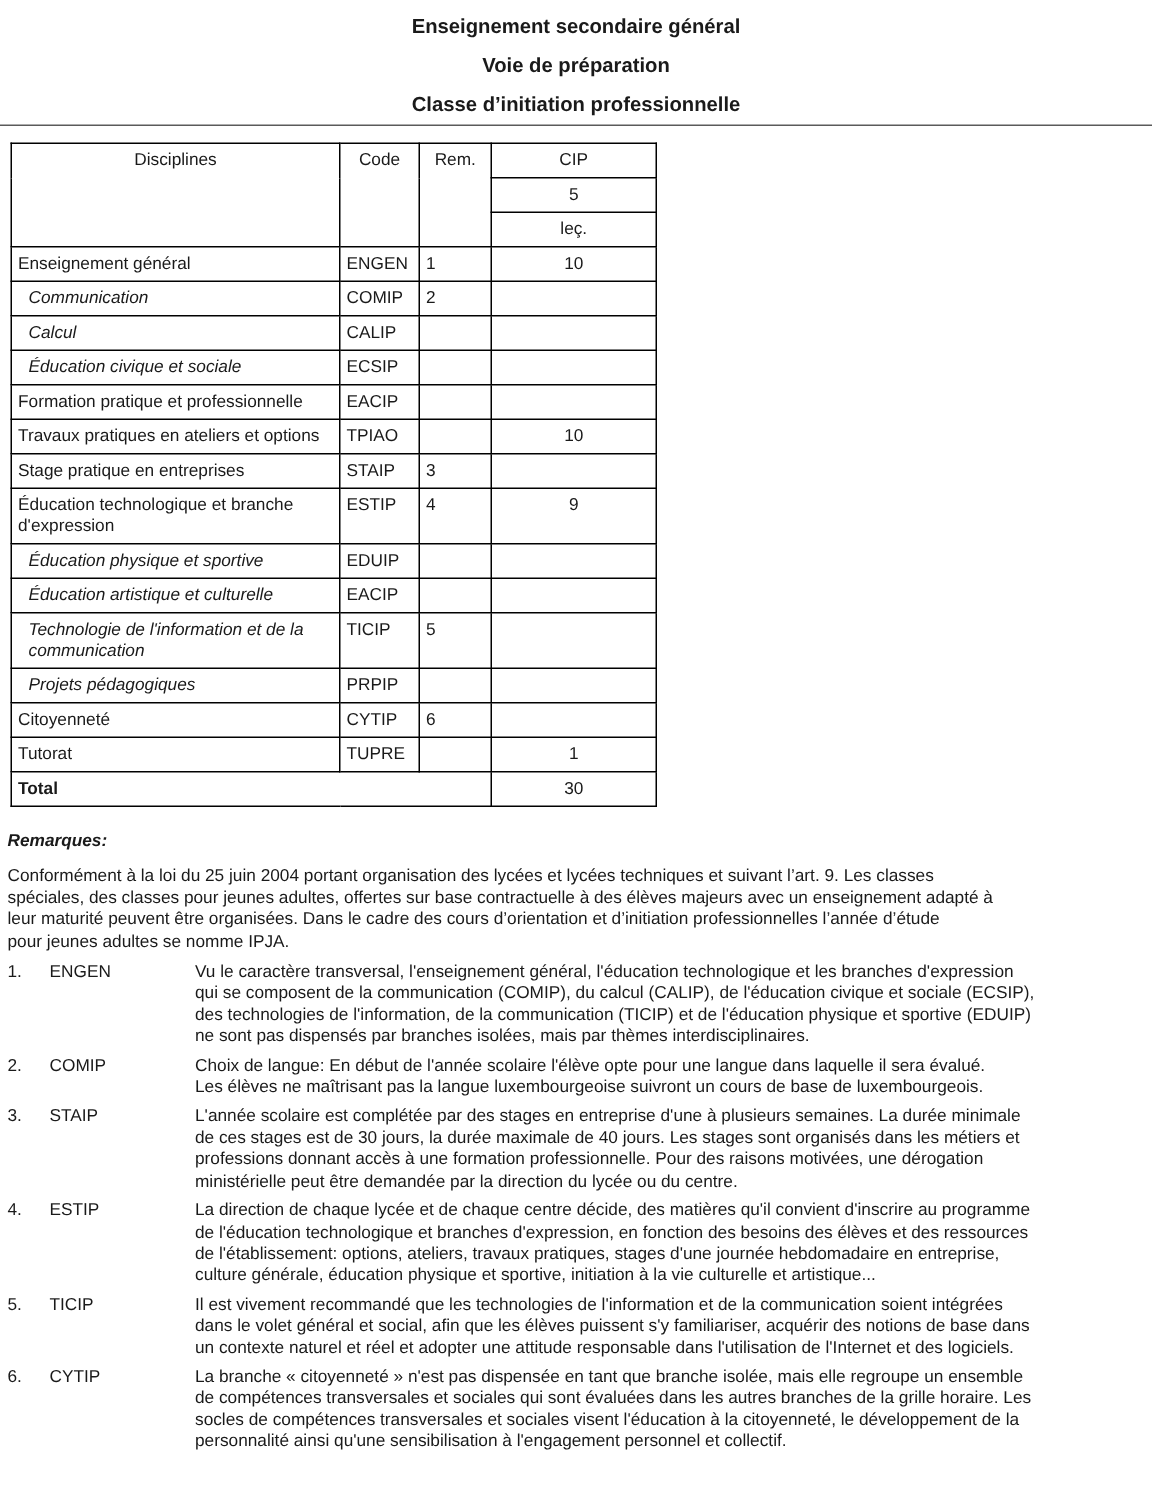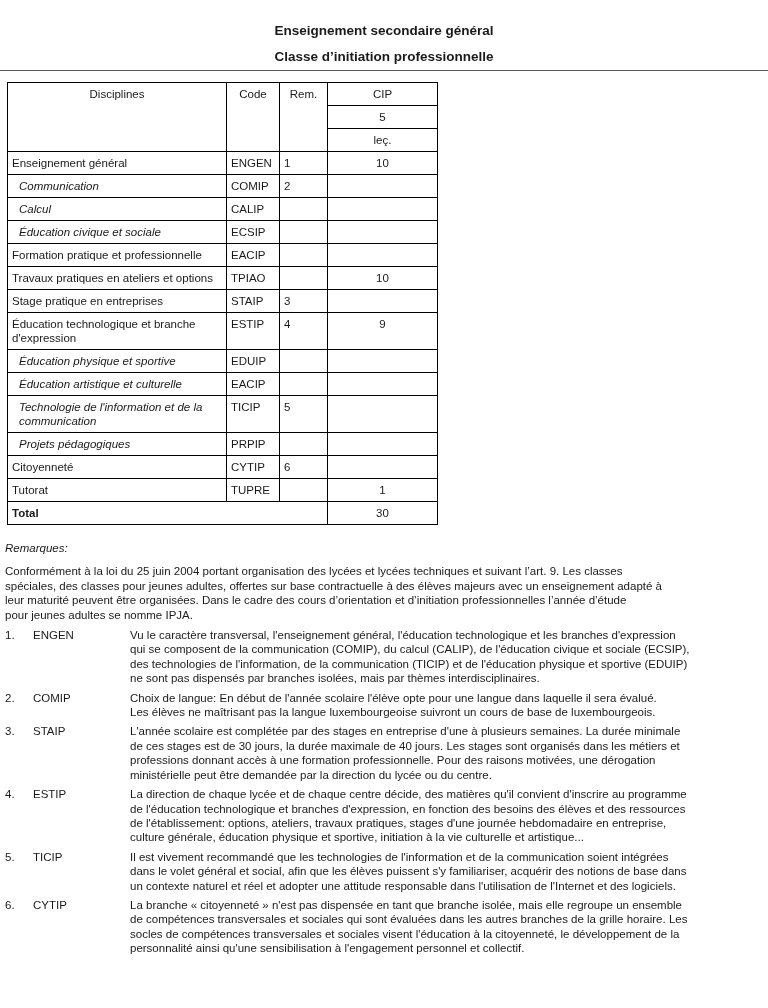--- a/index.html
+++ b/index.html
@@ -2,21 +2,21 @@
 <html lang="fr"><head>
 <meta charset="utf-8">
 <style>
   html,body{margin:0;padding:0;background:#fff;}
   body{
     width:768px;height:1008px;overflow:hidden;
     font-family:"Liberation Sans","DejaVu Sans",sans-serif;
     color:#1a1a1a;
   }
   
-  .titles{padding-top:18px;}
+  .titles{padding-top:5px;}
   .title{font-size:13.5px;font-weight:bold;text-align:center;line-height:26px;}
   .rule{border:none;border-top:1.5px solid #5a5a5a;margin:0 0 11px 0;}
 
   
   table.grid{border-collapse:collapse;table-layout:fixed;margin-left:7px;width:430px;}
   table.grid th,table.grid td{
     border:1px solid #000;font-size:11.5px;line-height:14px;
     padding:4px 4px;vertical-align:top;overflow:hidden;
   }
   table.grid thead th{font-weight:normal;text-align:center;}
@@ -24,32 +24,33 @@
   td.c-disc{padding-left:4px;margin-left:19px;}
   tr.sub td.c-disc{padding-left:11px;font-style:italic;}
   tr.boldrow td.c-disc{font-weight:normal;}
   td.c-cip{text-align:center;}
   tr.total-row{height:14px;}
   tr.total-row td{vertical-align:middle;}
   td.total-label{font-weight:bold;}
 
   
   .remarks{margin:16px 3px 0 5px;font-size:11.5px;line-height:14.4px;}
-  .remarks-heading{font-size:11.5px;font-weight:normal;font-style:italic;margin:0 0 9px 0;}
+  .remarks-heading{font-size:11.5px;font-weight:bold;font-style:italic;margin:0 0 9px 0;}
   .lines{white-space:pre-line;}
   .intro{margin:0 0 6px 0;}
   .item{display:grid;grid-template-columns:28px 97px 1fr;margin-bottom:5px;}
 </style>
 </head>
 <body>
 
 <div class="page">
 
   <header class="titles">
     <div class="title">Enseignement secondaire général</div>
+    <div class="title">Voie de préparation</div>
     <div class="title">Classe d’initiation professionnelle</div>
   </header>
 
   <hr class="rule">
 
   <table class="grid">
     <colgroup>
       <col style="width:219px">
         <col style="width:53px">
         <col style="width:48px">

